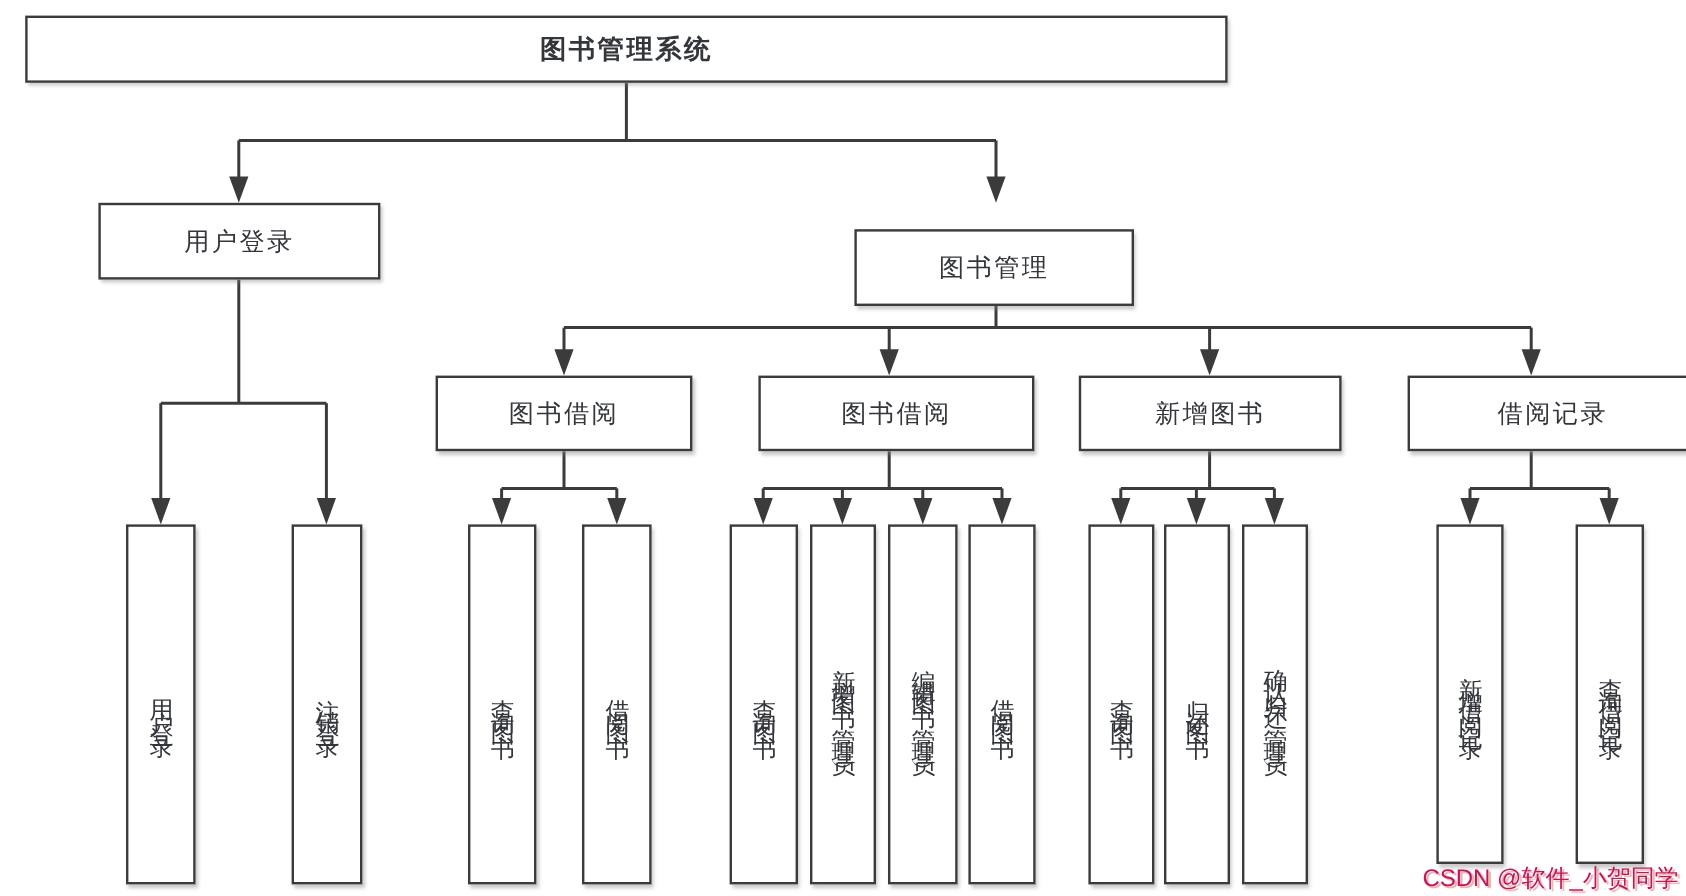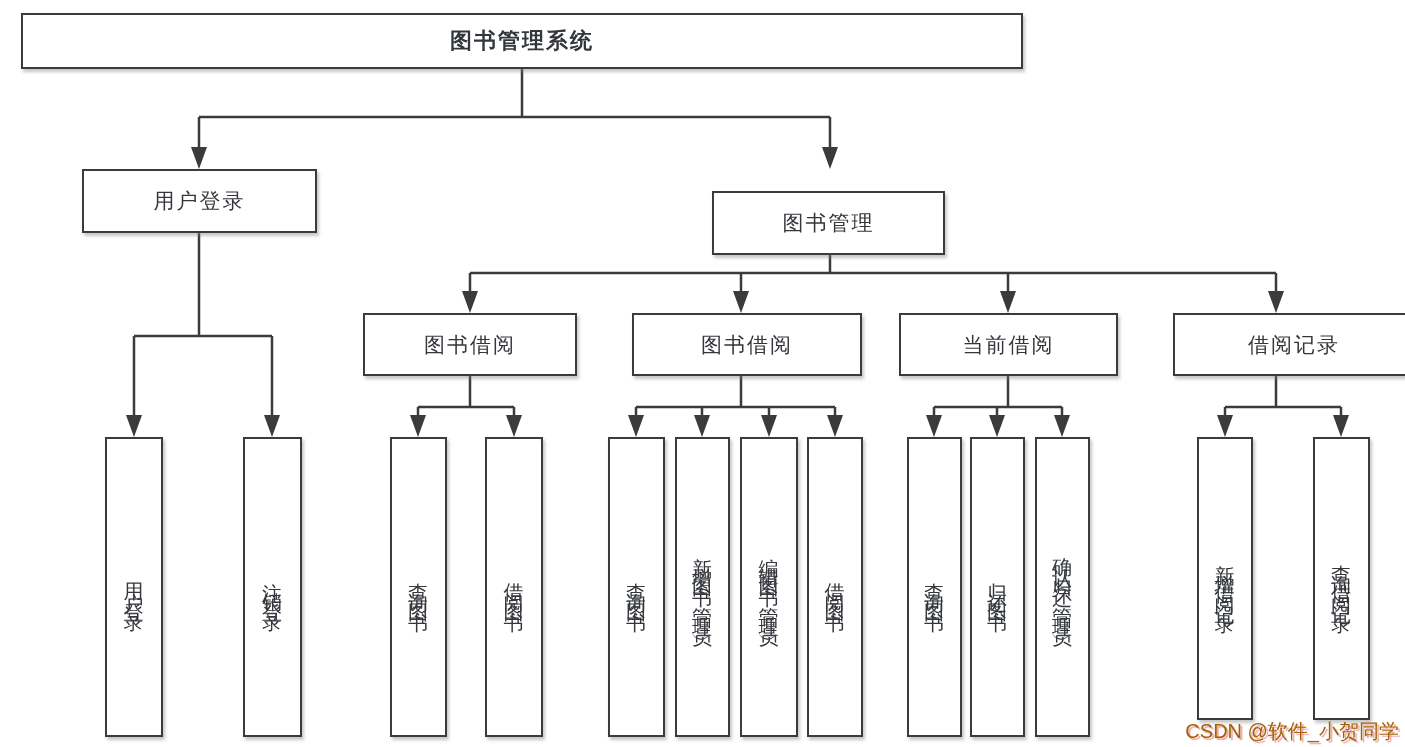--- a/index.html
+++ b/index.html
@@ -50,21 +50,21 @@
     letter-spacing: 10px;
     line-height: 1;
     white-space: nowrap;
   }
   .watermark {
     position: absolute;
     right: 6px;
     bottom: 2px;
     z-index: 3;
     font-size: 20px;
-    color: #a16207;
+    color: #be185d;
     text-shadow: 2px 2px 1px rgba(224,85,85,0.55);
     white-space: nowrap;
   }
 </style>
 </head>
 <body>
 
 <div id="canvas">
 
   <svg id="connectors" width="1405" height="747" viewBox="0 0 1405 747" aria-hidden="true">
@@ -144,21 +144,21 @@
     <span>图书管理</span>
   </div>
 
   <div class="node h-node" style="left:363px; top:313px; width:214px; height:63px;">
     <span>图书借阅</span>
   </div>
   <div class="node h-node" style="left:632px; top:313px; width:230px; height:63px;">
     <span>图书借阅</span>
   </div>
   <div class="node h-node" style="left:899px; top:313px; width:219px; height:63px;">
-    <span>当前借阅</span>
+    <span>新增图书</span>
   </div>
   <div class="node h-node" style="left:1173px; top:313px; width:242px; height:63px;">
     <span>借阅记录</span>
   </div>
 
   <div class="node v-node" style="left:105px; top:437px; width:58px; height:300px;">
     <span>用户登录</span>
   </div>
   <div class="node v-node" style="left:243px; top:437px; width:59px; height:300px;">
     <span>注销登录</span>

